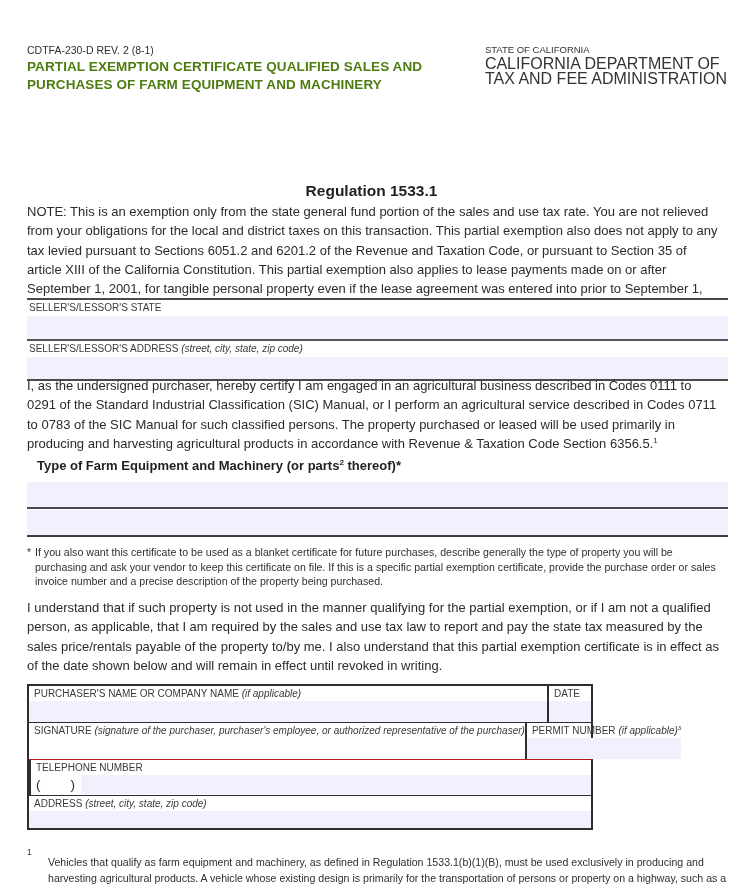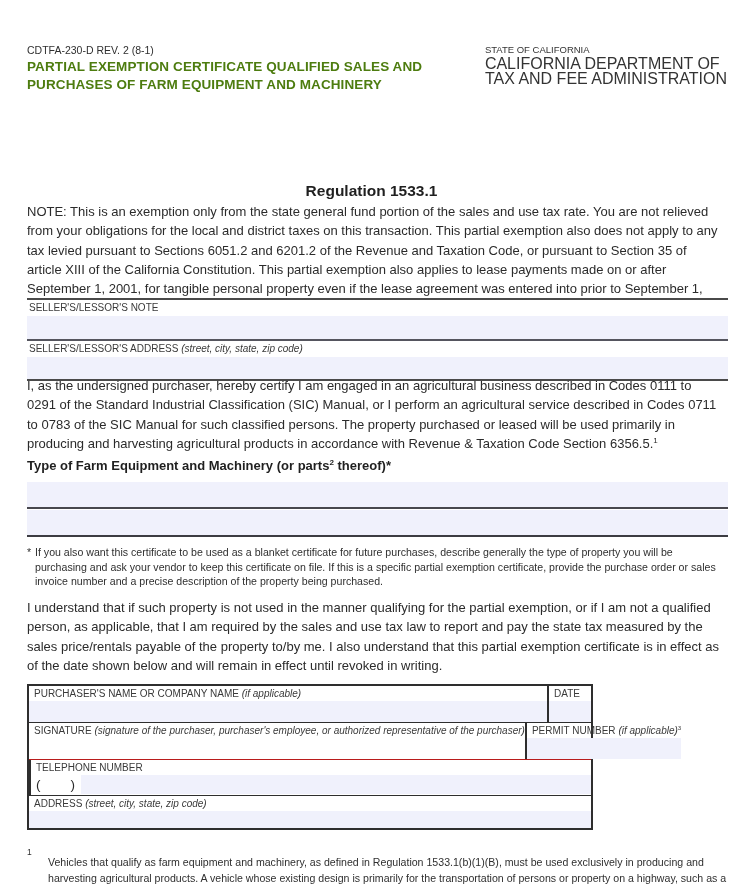--- a/index.html
+++ b/index.html
@@ -25,21 +25,21 @@
   .certify-para{top:376px;}
   .understand-para{top:598px;}
   
   .seller-block{position:absolute;left:27px;top:298px;width:701px;border-top:2px solid #4a4a4a;border-bottom:2px solid #4a4a4a;}
   .fld-label{height:14px;font-size:10px;color:#3a3a3a;padding:2px 2px 0 2px;background:#ffffff;}
   .fld-label .it{font-style:italic;}
   .fld-input{background:#f0f1fc;}
   .fld-input.name{height:23px;border-bottom:2px solid #55555e;}
   .fld-input.addr{height:22px;}
   
-  .equip-heading{position:absolute;left:27px;top:458px;font-size:13px;font-weight:bold;color:#1f1f1f;margin:0;}
+  .equip-heading{position:absolute;left:37px;top:458px;font-size:13px;font-weight:bold;color:#1f1f1f;margin:0;}
   .equip-line{position:absolute;left:27px;width:701px;height:25px;background:#f0f1fc;}
   .equip-line.l1{top:482px;border-bottom:2px solid #47474d;}
   .equip-line.l2{top:510px;border-bottom:2px solid #3c3c42;}
   
   .blanket-note{position:absolute;left:27px;top:545px;width:700px;font-size:10.6px;line-height:14.5px;color:#2f2f2f;}
   .blanket-note .marker{position:absolute;left:0;top:0;}
   .blanket-note .txt{margin-left:8px;}
   
   .ptable{position:absolute;left:27px;top:684px;width:566px;height:146px;border:2px solid #2e2e2e;box-sizing:border-box;background:#fff;}
   .prow{display:flex;box-sizing:border-box;}
@@ -78,21 +78,21 @@
     <div class="dept">CALIFORNIA DEPARTMENT OF</div>
     <div class="dept">TAX AND FEE ADMINISTRATION</div>
   </div>
 
   <div class="reg-heading">Regulation 1533.1</div>
 
   <p class="para note-para">NOTE: This is an exemption only from the state general fund portion of the sales and use tax rate. You are not relieved from your obligations for the local and district taxes on this transaction. This partial exemption also does not apply to any tax levied pursuant to Sections 6051.2 and 6201.2 of the Revenue and Taxation Code, or pursuant to Section 35 of article XIII of the California Constitution. This partial exemption also applies to lease payments made on or after September 1, 2001, for tangible personal property even if the lease agreement was entered into prior to September 1, 2001.</p>
 
   <div class="seller-block">
     <div class="fld-label">
-      <span>SELLER'S/LESSOR'S NOTE</span>
+      <span>SELLER'S/LESSOR'S STATE</span>
     </div>
     <div class="fld-input name"></div>
     <div class="fld-label">
       <span>SELLER'S/LESSOR'S ADDRESS</span>
       <span class="it">(street, city, state, zip code)</span>
     </div>
     <div class="fld-input addr"></div>
   </div>
 
   <p class="para certify-para"><span>I, as the undersigned purchaser, hereby certify I am engaged in an agricultural business described in Codes 0111 to 0291 of the Standard Industrial Classification (SIC) Manual, or I perform an agricultural service described in Codes 0711 to 0783 of the SIC Manual for such classified persons. The property purchased or leased will be used primarily in producing and harvesting agricultural products in accordance with Revenue &amp; Taxation Code Section 6356.5.</span><sup>1</sup></p>

